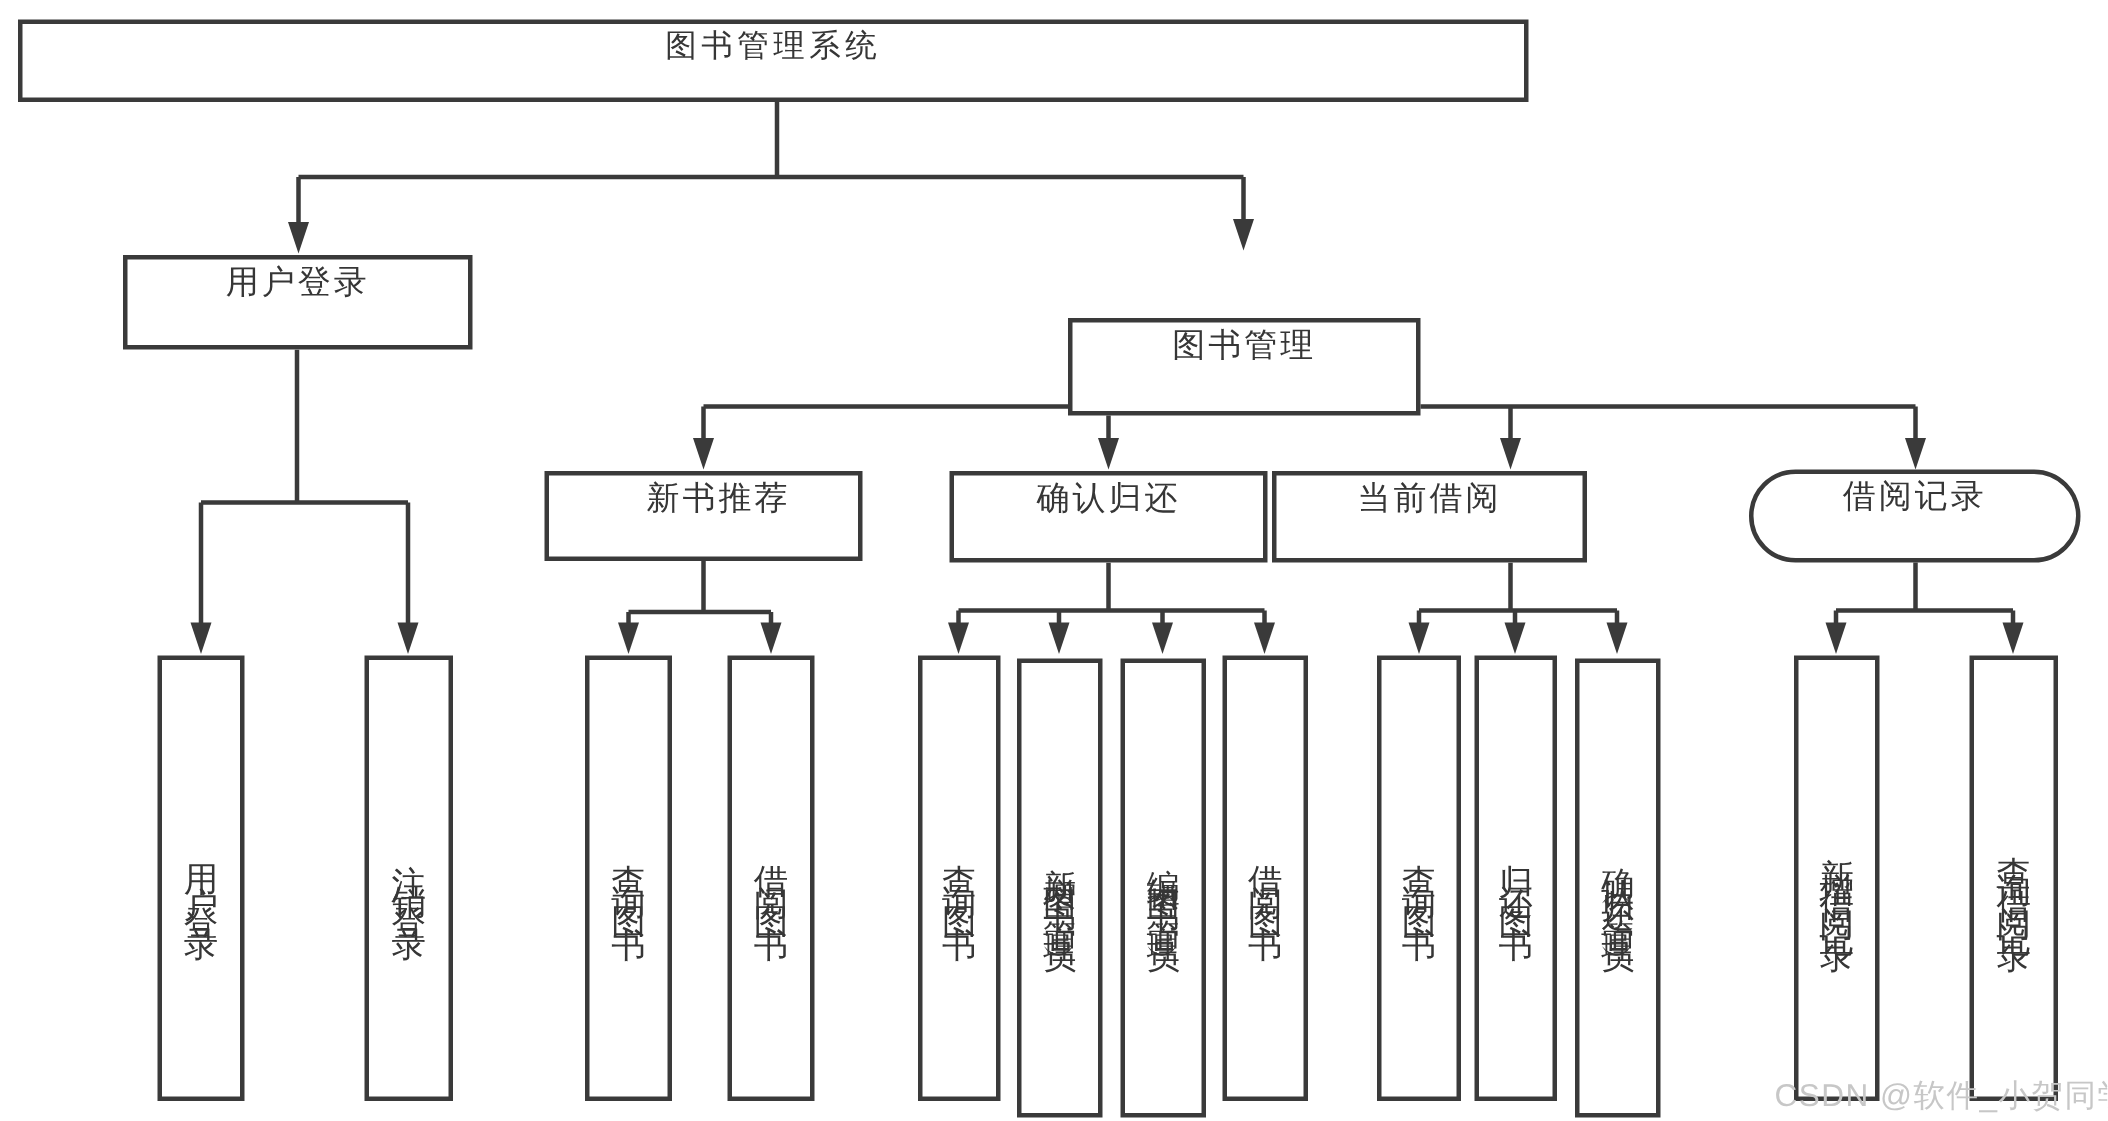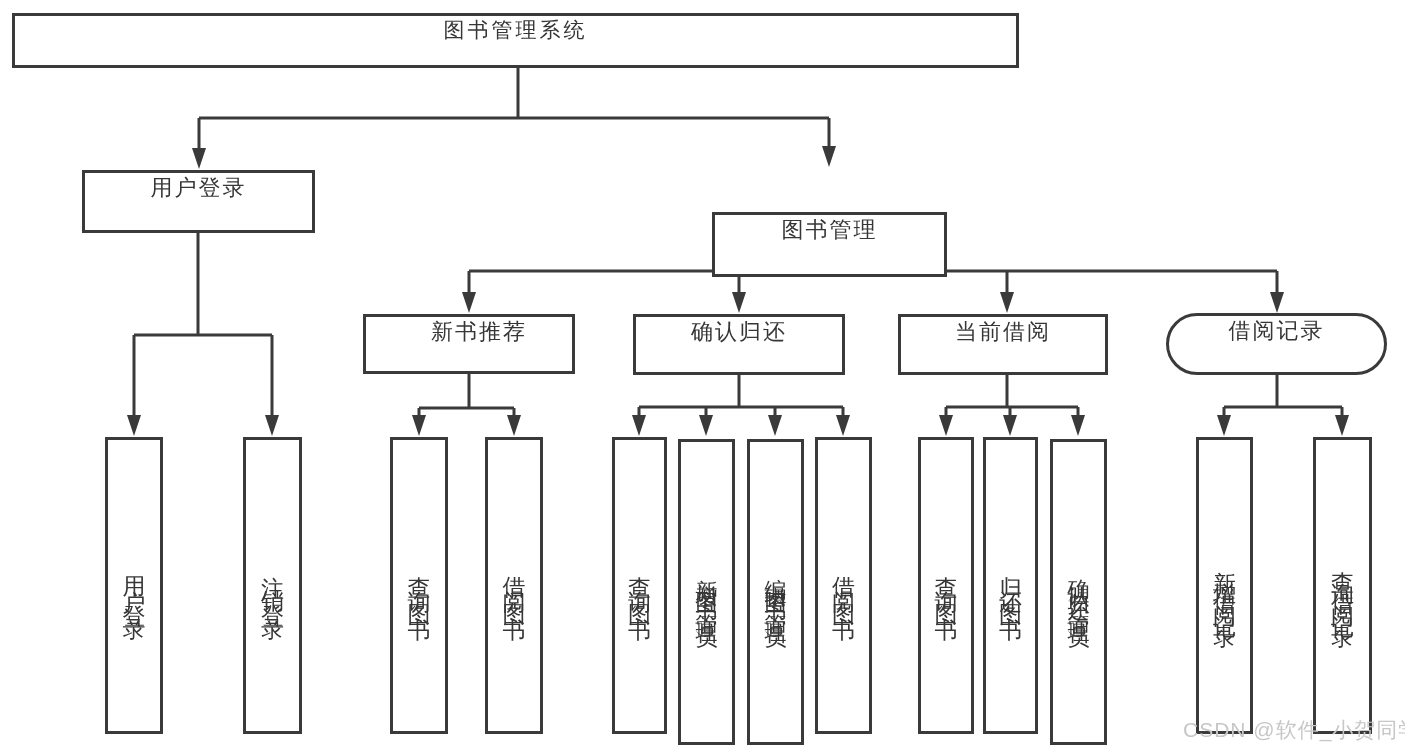--- a/index.html
+++ b/index.html
@@ -103,21 +103,21 @@
   <div class="box" style="left:712px;top:168px;width:235px;height:65px;margin-top:44px;">
     <span class="hlabel">图书管理</span>
   </div>
 
   <div class="box" style="left:363px;top:314px;width:212px;height:60px;padding-left:20px;">
     <span class="hlabel">新书推荐</span>
   </div>
   <div class="box" style="left:633px;top:314px;width:212px;height:61px;">
     <span class="hlabel">确认归还</span>
   </div>
-  <div class="box" style="left:898px;top:314px;width:210px;height:61px;">
+  <div class="box" style="left:848px;top:314px;width:210px;height:61px;">
     <span class="hlabel">当前借阅</span>
   </div>
   <div class="box" style="left:1166px;top:313px;width:221px;height:62px;border-radius:31px;">
     <span class="hlabel">借阅记录</span>
   </div>
 
   <div class="box" style="left:105px;top:437px;width:58px;height:297px;">
     <span class="vtext ls4">用户登录</span>
   </div>
   <div class="box" style="left:243px;top:437px;width:59px;height:297px;">

